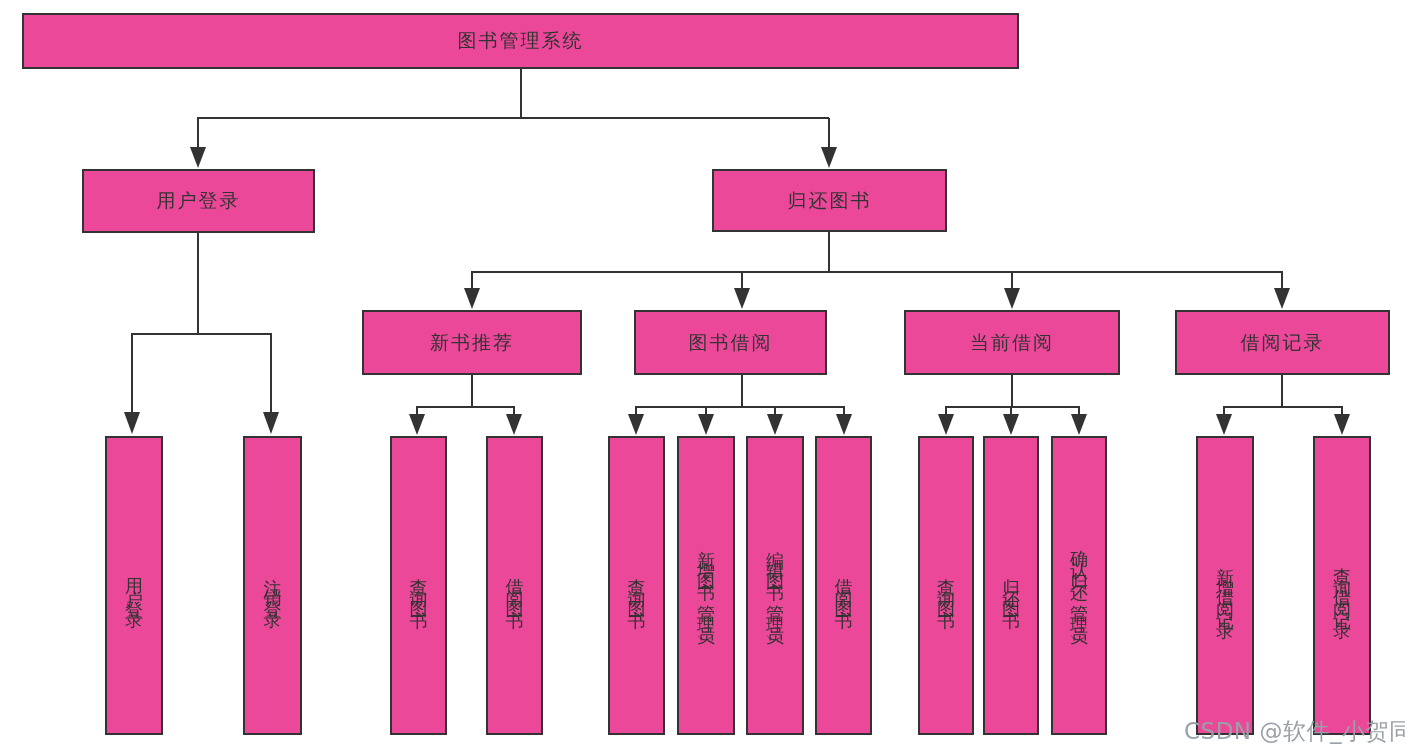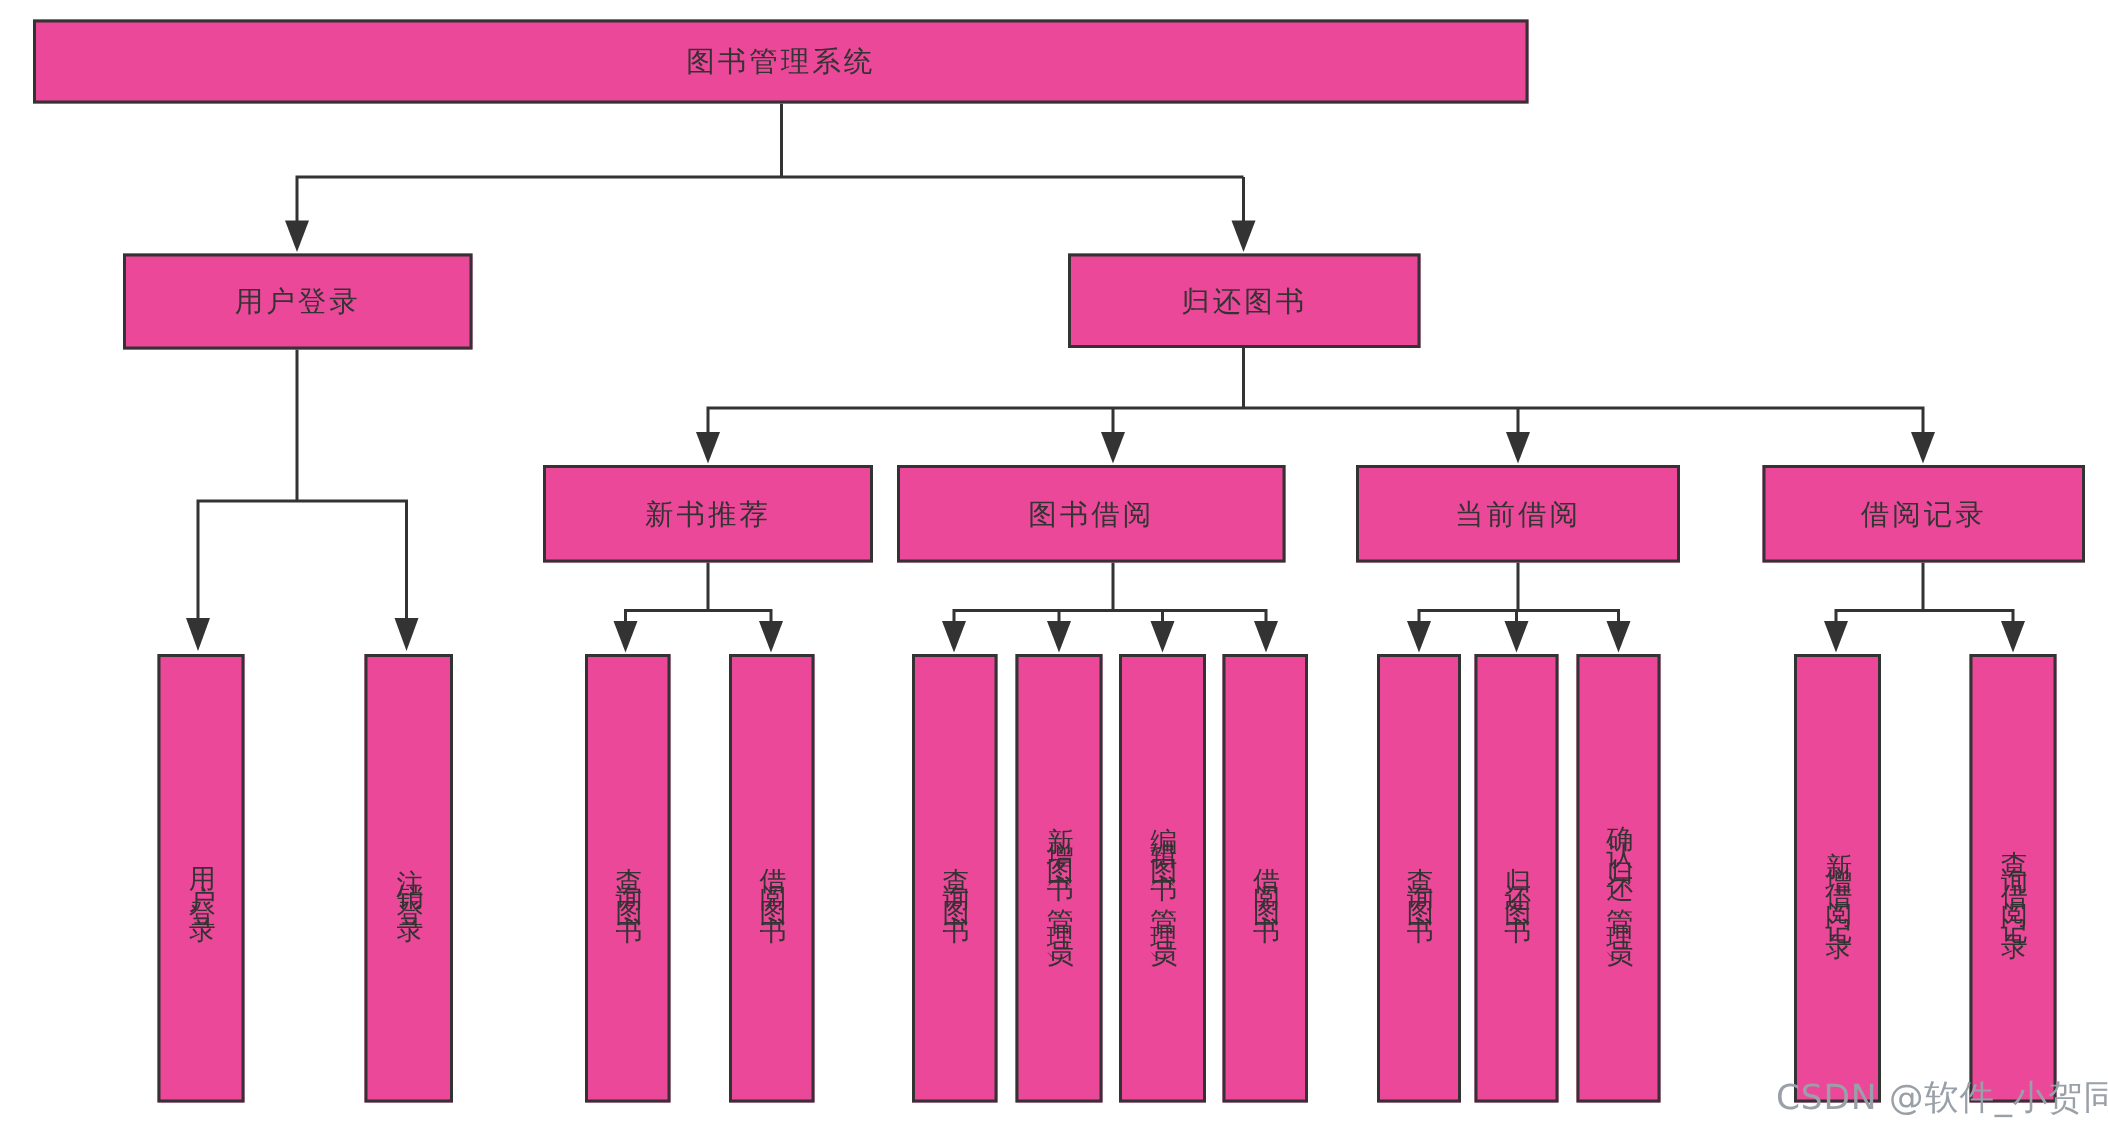--- a/index.html
+++ b/index.html
@@ -84,21 +84,21 @@
   <div class="box hbox" style="left:82px;top:169px;width:233px;height:64px">
     <span>用户登录</span>
   </div>
   <div class="box hbox" style="left:712px;top:169px;width:235px;height:63px">
     <span>归还图书</span>
   </div>
 
   <div class="box hbox" style="left:362px;top:310px;width:220px;height:65px">
     <span>新书推荐</span>
   </div>
-  <div class="box hbox" style="left:598px;top:310px;width:259px;height:65px">
+  <div class="box hbox" style="left:634px;top:310px;width:193px;height:65px">
     <span>图书借阅</span>
   </div>
   <div class="box hbox" style="left:1175px;top:310px;width:215px;height:65px">
     <span>借阅记录</span>
   </div>
   <div class="box hbox" style="left:904px;top:310px;width:216px;height:65px">
     <span>当前借阅</span>
   </div>
 
   <div class="box vbox" style="left:105px;top:436px;width:58px;height:299px">

